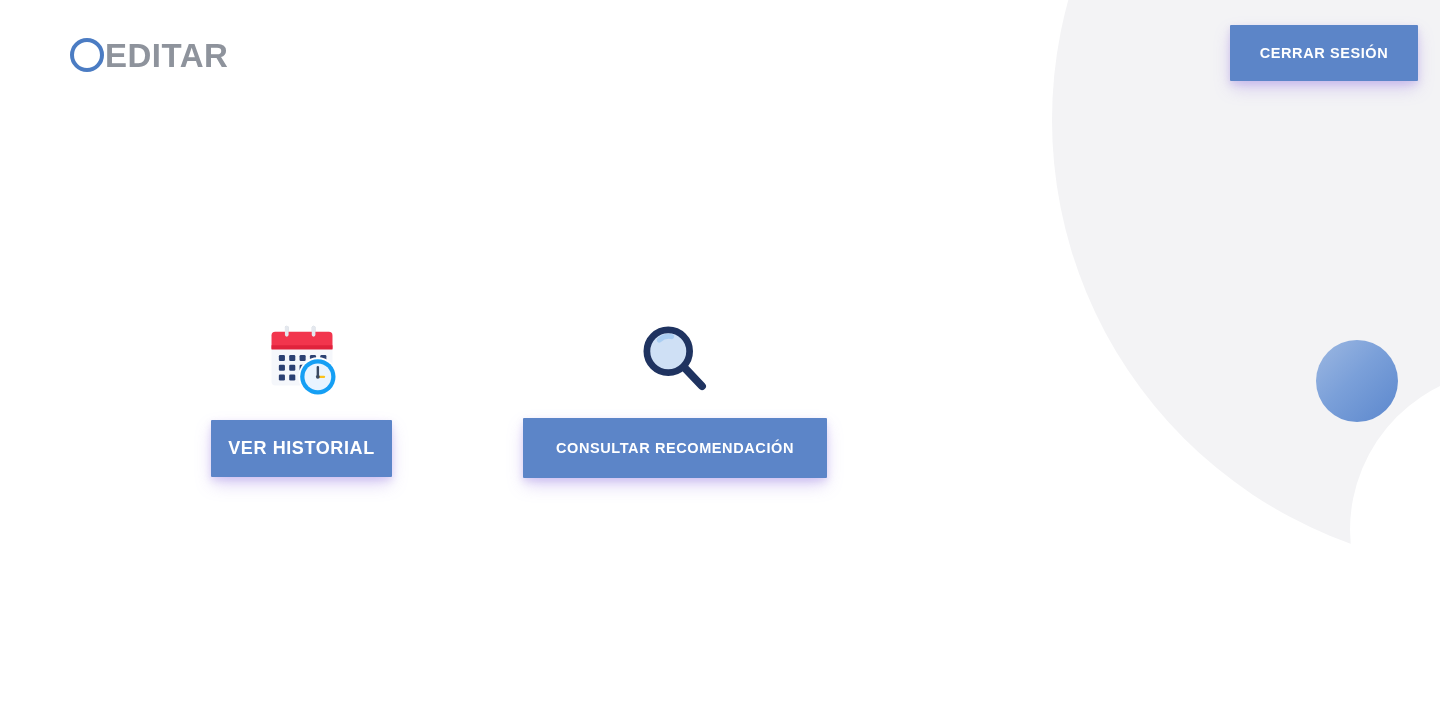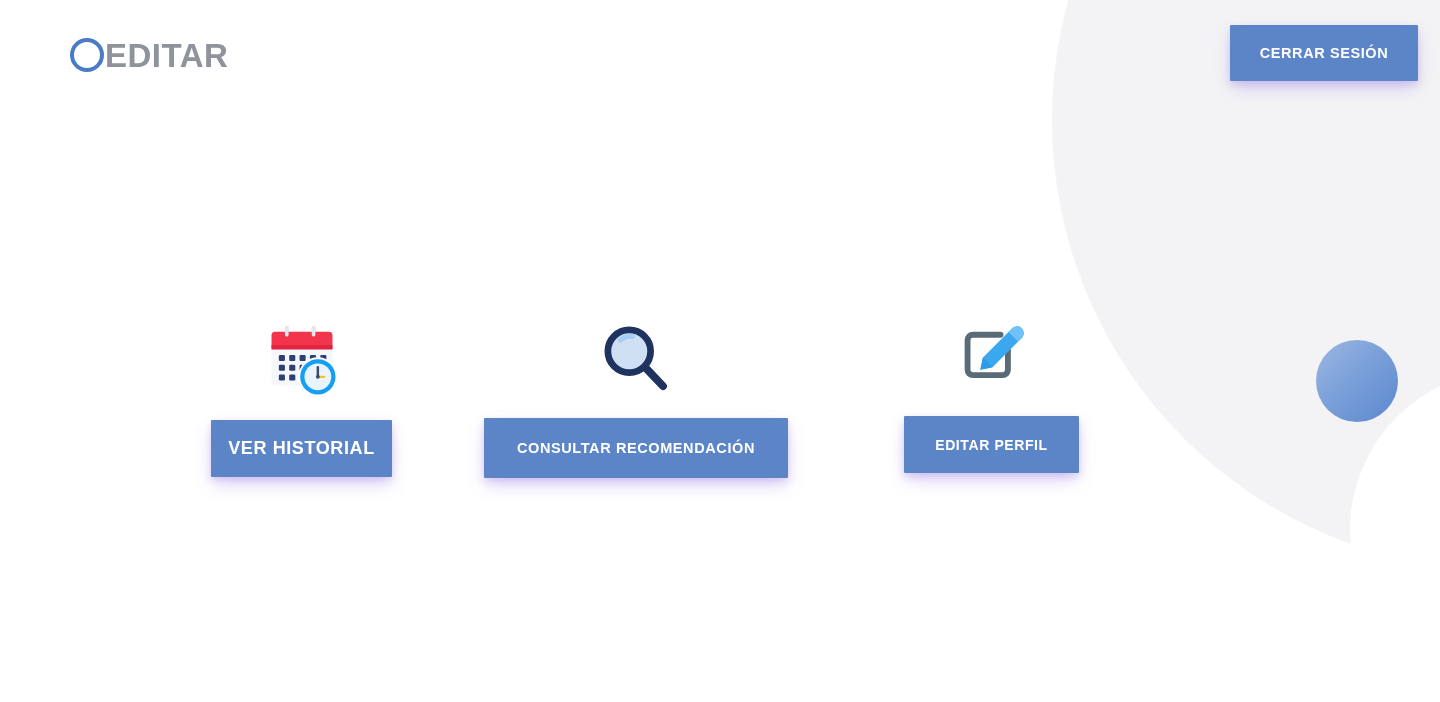--- a/index.html
+++ b/index.html
@@ -147,21 +147,21 @@
     line-height:1;
     user-select:none;
   }
 
   
   .action-1 { left:211px; top:22px; width:181px; }
   .action-1 .action-icon { font-size:66px; margin-bottom:20px; }
   .action-1 .btn { width:181px; height:57px; font-size:18px; }
 
   
-  .action-2 { left:484px; top:22px; width:304px; }
+  .action-2 { left:523px; top:22px; width:304px; }
   .action-2 .action-icon { font-size:64px; margin-bottom:24px; }
   .action-2 .btn { width:304px; height:60px; font-size:14.5px; }
 
   
   .action-3 { left:904px; top:22px; width:175px; }
   .action-3 .action-icon { font-size:60px; margin-bottom:26px; }
   .action-3 .btn { width:175px; height:57px; font-size:14px; }
 
   svg { display:block; }
 </style>
@@ -235,26 +235,15 @@
       <span class="action-icon">
         <svg width="72" height="72" viewBox="0 0 64 64" aria-hidden="true">
           <line x1="38" y1="38" x2="56" y2="57" stroke="#1f3360" stroke-width="7" stroke-linecap="round"></line>
           <circle cx="26" cy="26" r="19" fill="#cfe0f5" stroke="#1f3360" stroke-width="6"></circle>
           <path d="M18 16a13 13 0 0 1 11-3" stroke="#a9cdf2" stroke-width="4.5" stroke-linecap="round" fill="none"></path>
         </svg>
       </span>
       <button class="btn">CONSULTAR RECOMENDACIÓN</button>
     </div>
 
-    <div class="action action-3">
-      <span class="action-icon">
-        <svg width="68" height="68" viewBox="0 0 64 64" aria-hidden="true">
-          <path d="M40 12H14a5 5 0 0 0-5 5v28a5 5 0 0 0 5 5h28a5 5 0 0 0 5-5V22" fill="none" stroke="#5a6b78" stroke-width="5.5" stroke-linecap="round"></path>
-          <path d="M51.5 5.5a6.4 6.4 0 0 1 9 9L32.5 42.5l-11.5 2.5 2.5-11.5z" fill="#3aa7ef"></path>
-          <path d="M51.5 5.5a6.4 6.4 0 0 1 9 9l-4 4-9-9z" fill="#6ec2f7"></path>
-          <path d="M21 45l2.5-11.5 9 9z" fill="#2e9be6"></path>
-        </svg>
-      </span>
-      <button class="btn">EDITAR PERFIL</button>
-    </div>
 
   </div>
 </div>
 
 </body></html>

